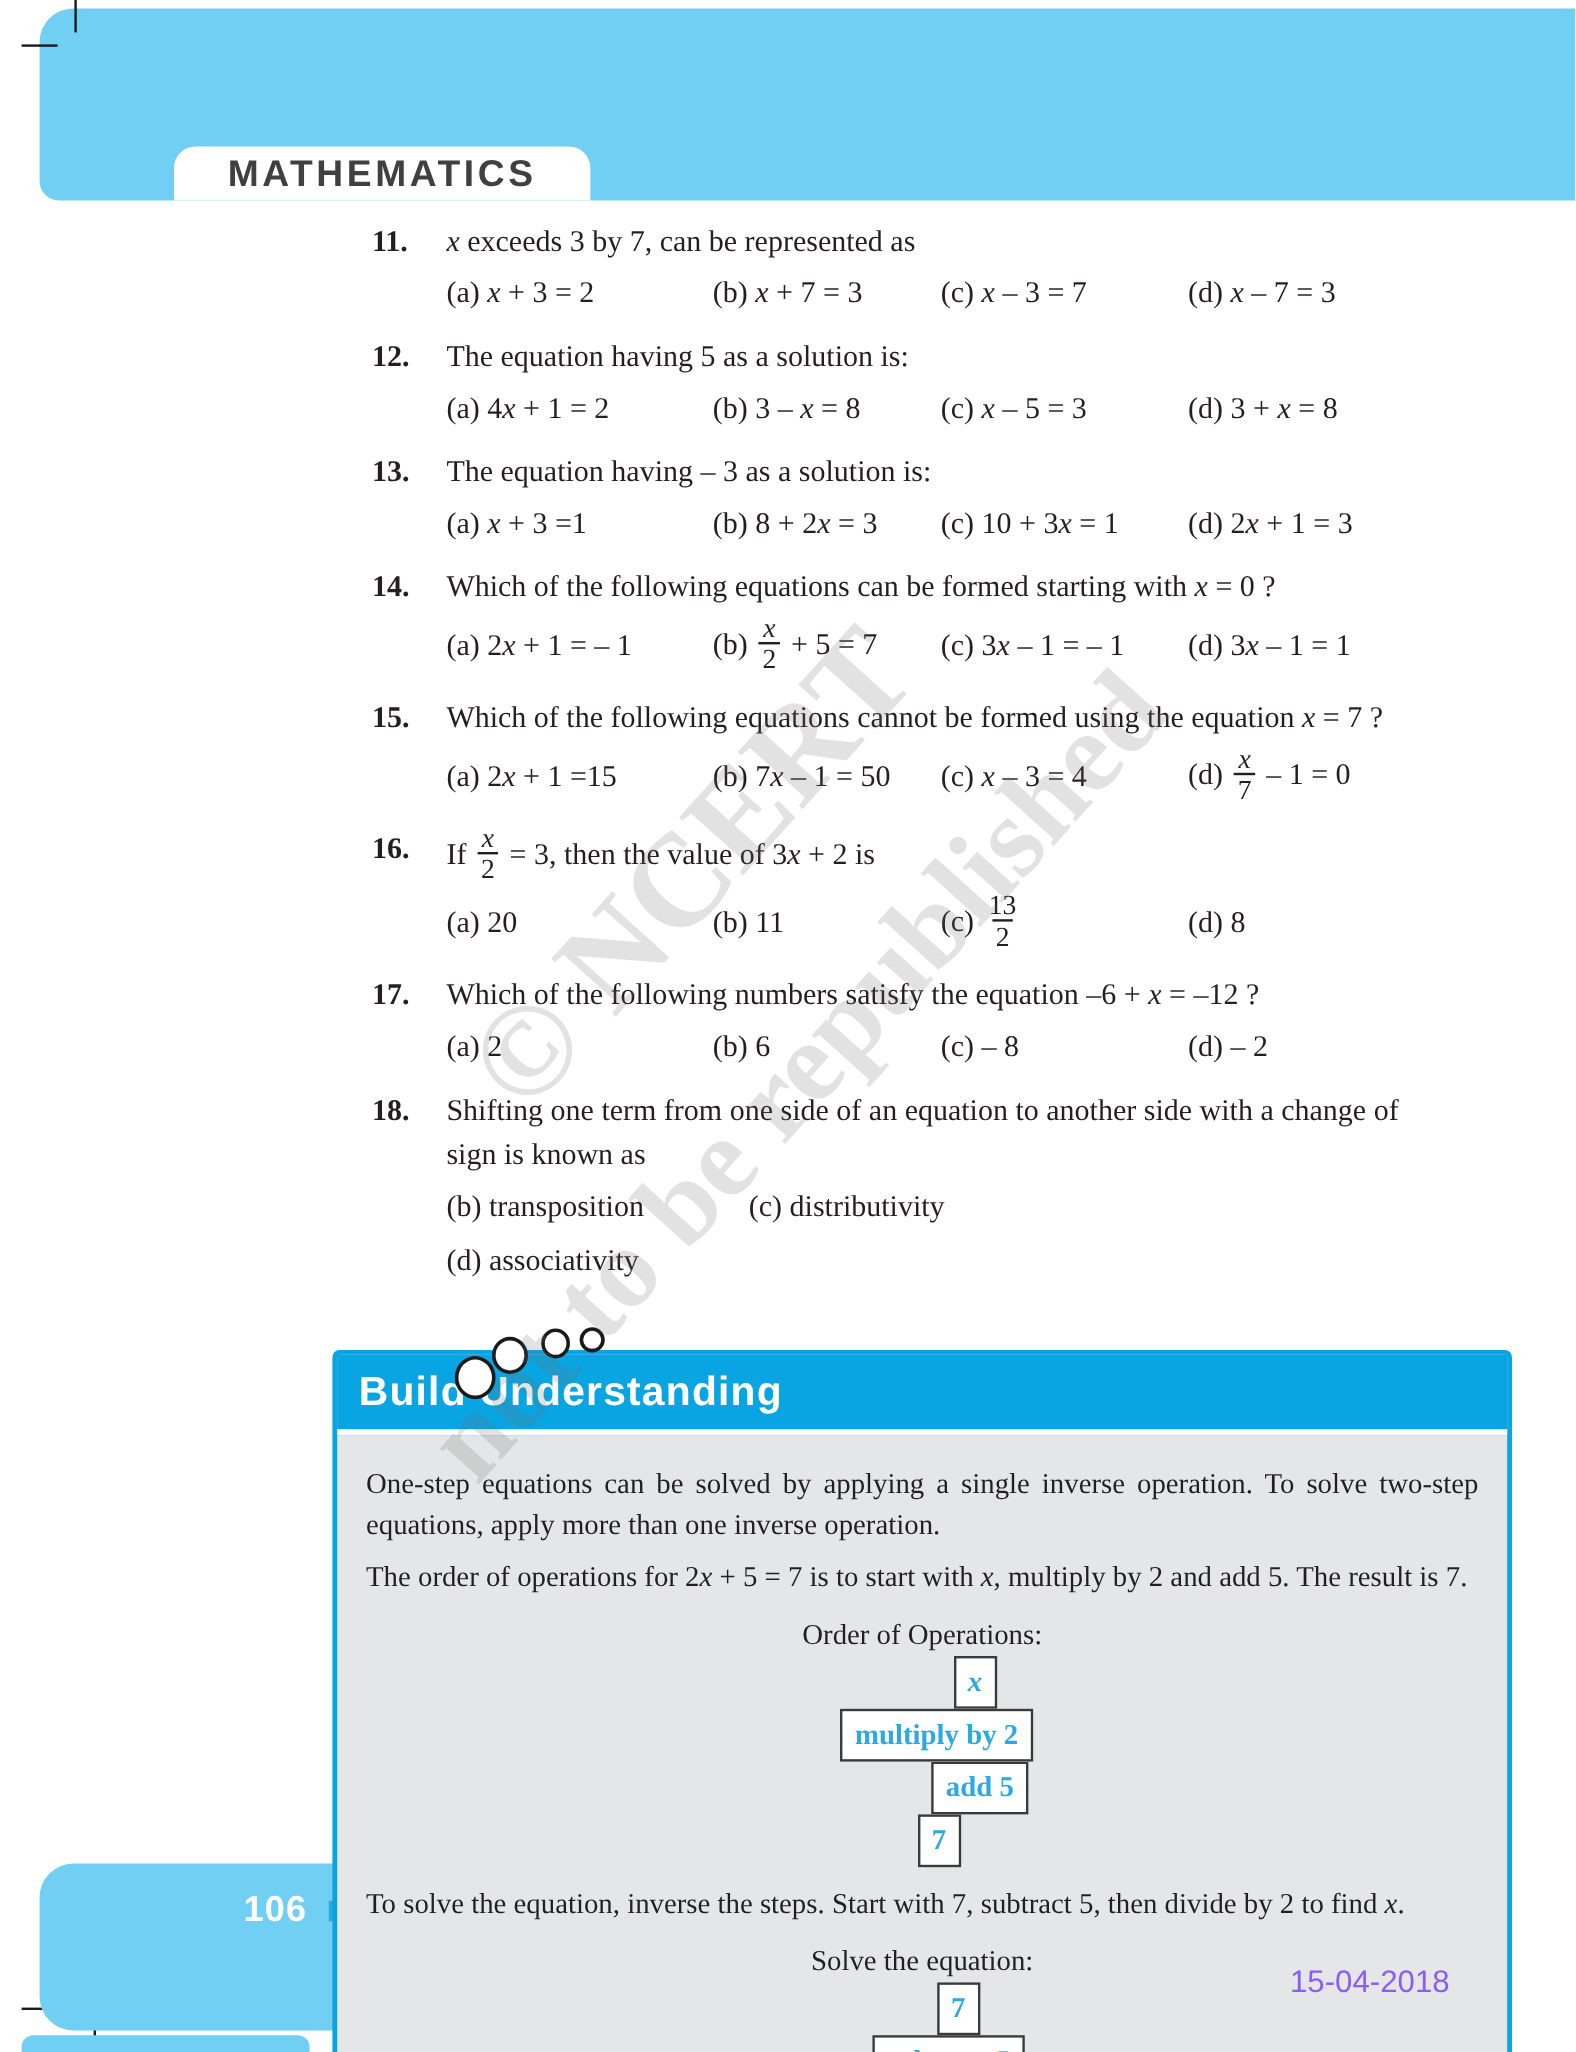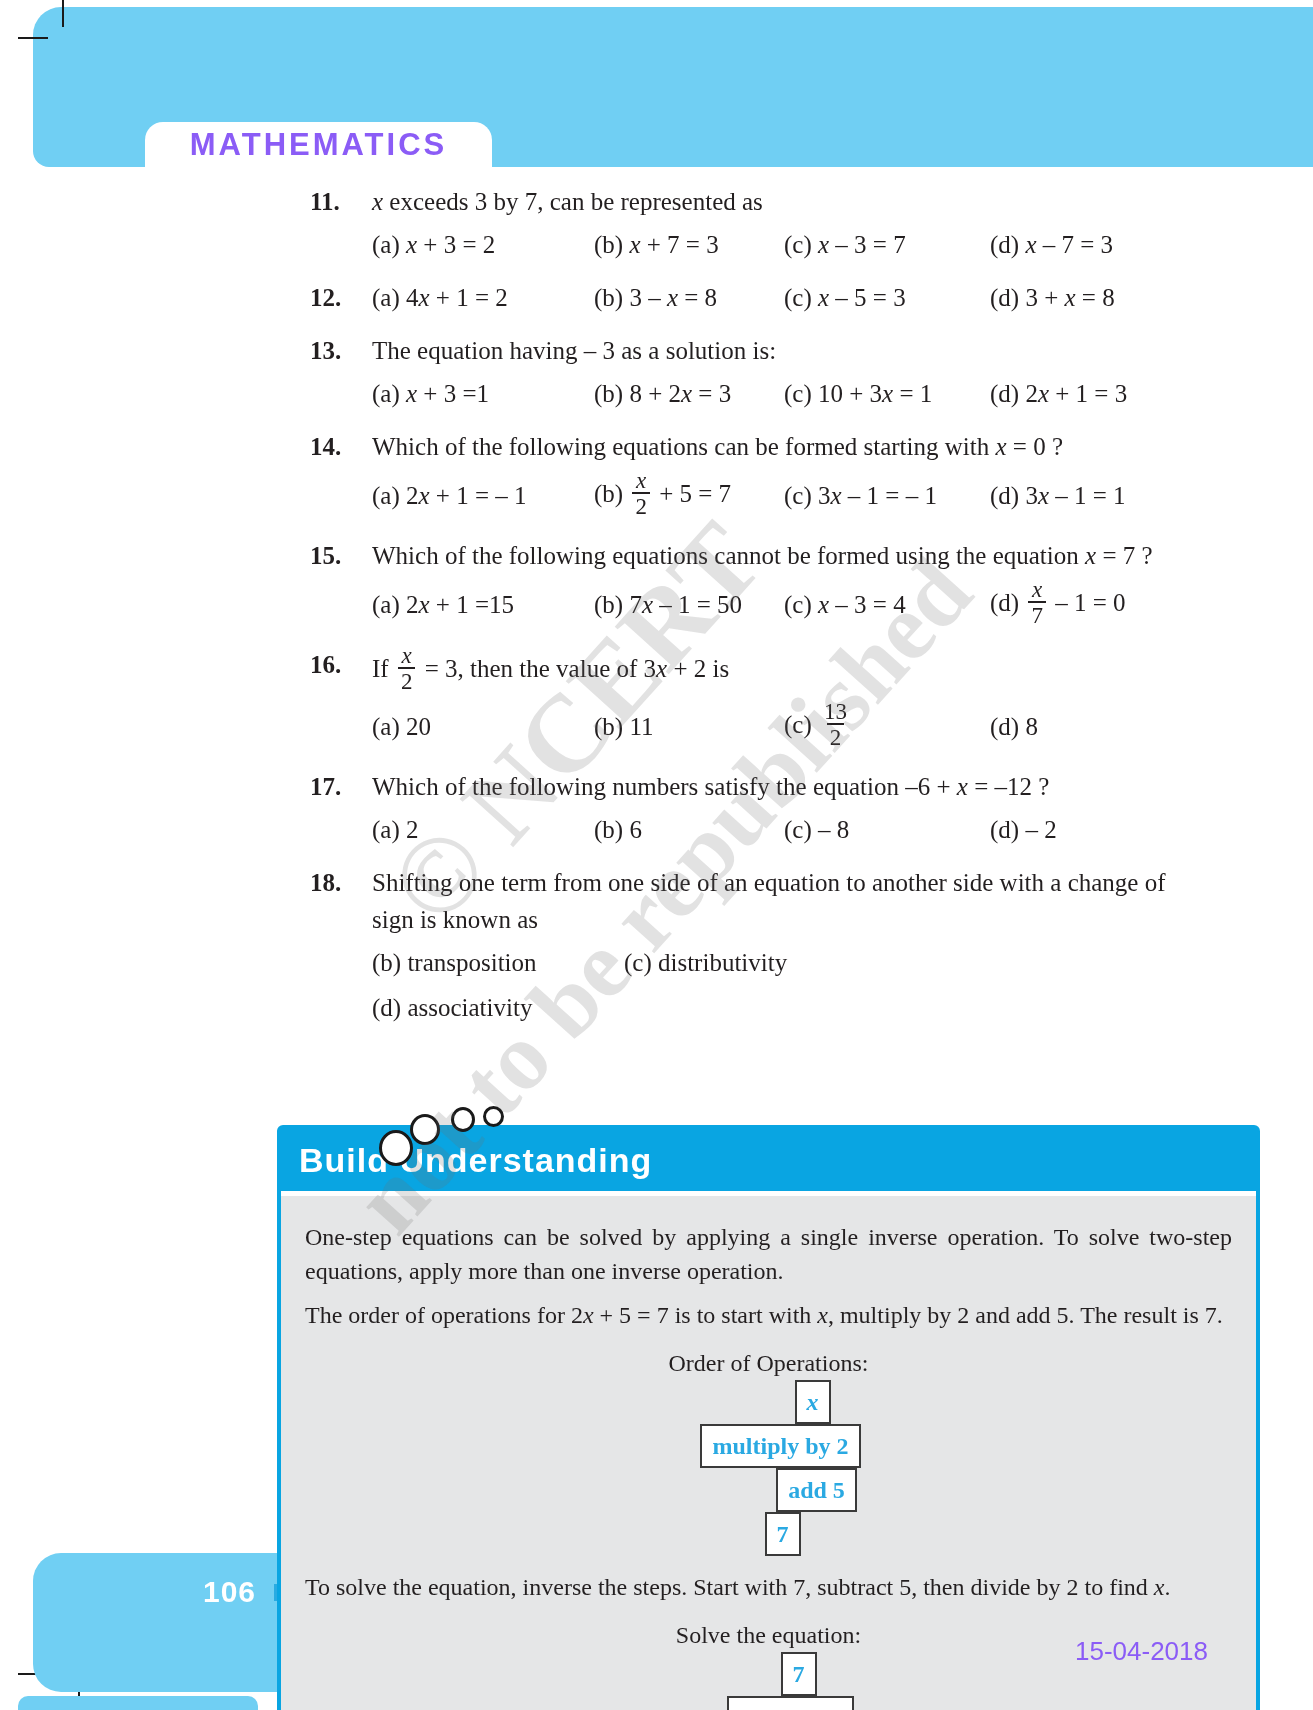--- a/index.html
+++ b/index.html
@@ -5,21 +5,21 @@
   html,body{margin:0;padding:0;background:#fff;}
   #page{position:relative;width:1313px;height:1710px;background:#ffffff;overflow:hidden;
         font-family:"Liberation Serif", serif;color:#231F20;}
 
   
   .header-band{position:absolute;left:33px;top:7px;right:0;height:160px;
                background:#70CFF3;border-radius:28px 0 0 16px;}
   .math-tab{position:absolute;left:145px;top:122px;width:347px;height:45px;background:#ffffff;
             border-radius:18px 18px 0 0;display:flex;align-items:center;justify-content:center;}
   .math-tab span{font-family:"Liberation Sans", sans-serif;font-weight:bold;font-size:31px;
-                 letter-spacing:3px;color:#8b5cf6;}
+                 letter-spacing:3px;color:#404040;}
 
   
   .mark{position:absolute;background:#1a1a1a;}
 
   
   .wm{position:absolute;z-index:6;pointer-events:none;font-family:"Liberation Serif", serif;
       color:rgba(110,110,110,0.20);white-space:nowrap;font-weight:bold;}
   .wm1{left:330px;top:660px;font-size:110px;transform:rotate(-48deg);}
   .wm2{left:230px;top:840px;font-size:96px;transform:rotate(-48deg);}
 
@@ -100,20 +100,21 @@
         <div class="stem"><i>x</i> exceeds 3 by 7, can be represented as</div>
         <div class="opts">
           <div class="opt">(a) <i>x</i> + 3 = 2</div>
           <div class="opt">(b) <i>x</i> + 7 = 3</div>
           <div class="opt">(c) <i>x</i> – 3 = 7</div>
           <div class="opt">(d)  <i>x</i> – 7 = 3</div>
         </div>
       </div>
       <div class="question">
         <span class="qnum">12.</span>
+        <div class="stem">The equation having 5 as a solution is:</div>
         <div class="opts">
           <div class="opt">(a) 4<i>x</i> + 1 = 2</div>
           <div class="opt">(b) 3 – <i>x</i> = 8</div>
           <div class="opt">(c) <i>x</i> – 5 = 3</div>
           <div class="opt">(d) 3 + <i>x</i> = 8</div>
         </div>
       </div>
       <div class="question">
         <span class="qnum">13.</span>
         <div class="stem">The equation having – 3 as a solution is:</div>

